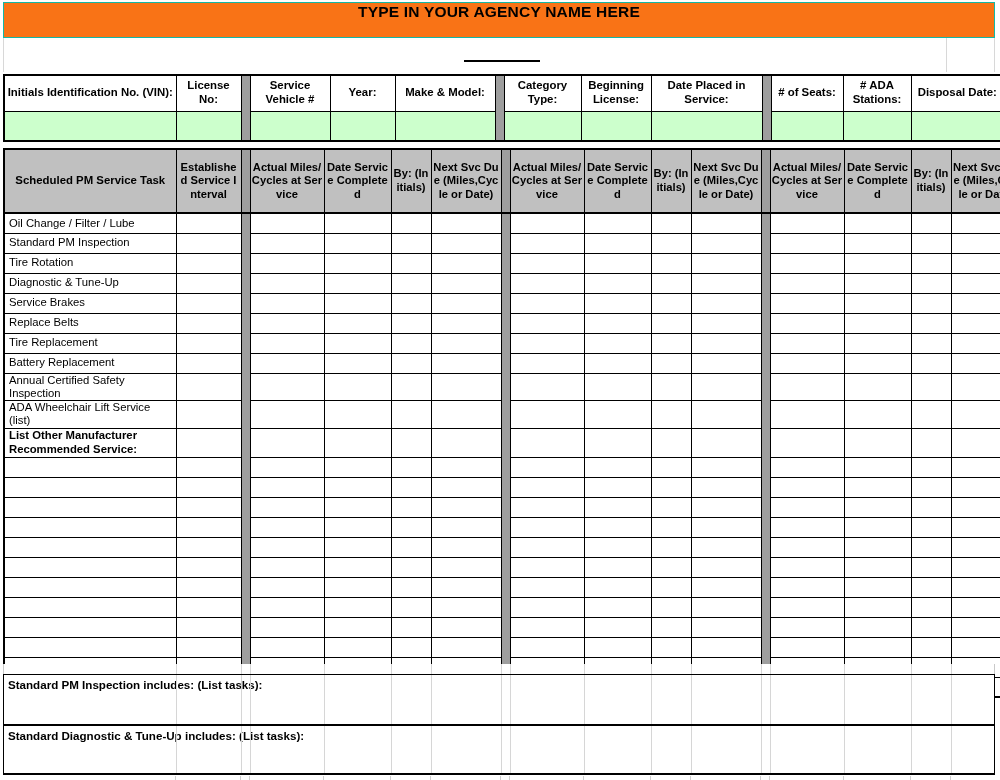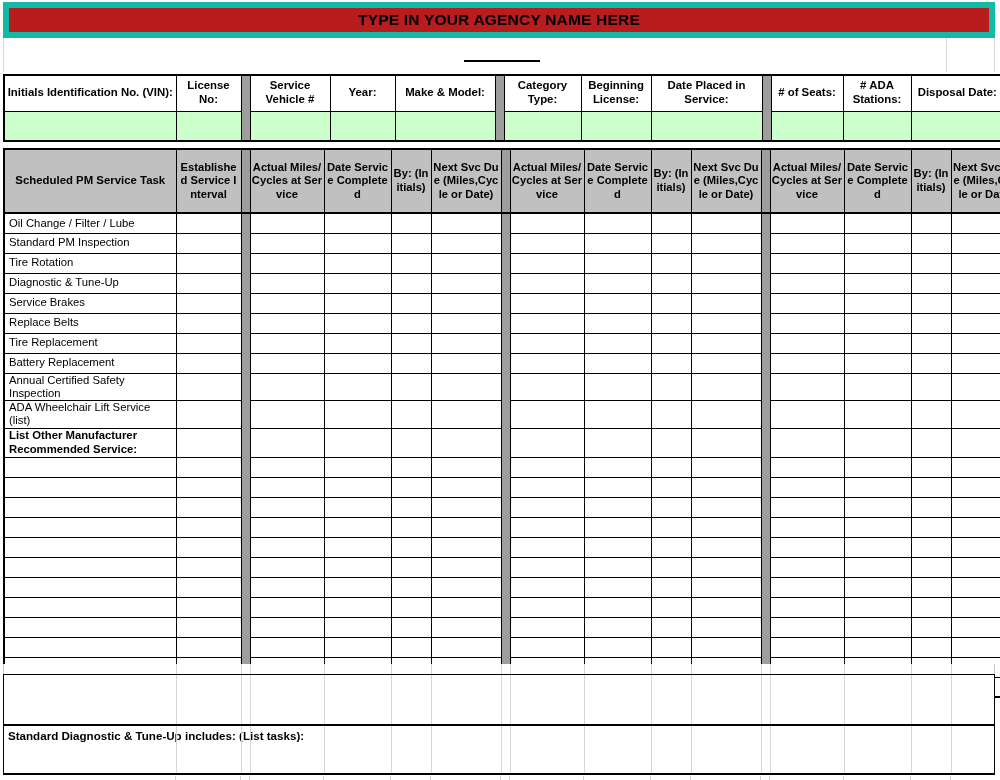--- a/index.html
+++ b/index.html
@@ -15,23 +15,23 @@
     width: 1000px;
     height: 780px;
     background: #fff;
   }
 
   
   .agency-bar {
     position: absolute;
     left: 3px; top: 2px;
     width: 992px; height: 36px;
-    background: #b91c1c;
-    border: 6px solid #14b8a6;
-    display: flex; align-items: center; justify-content: center;
+    background: #f97316;
+    border: 1px solid #14b8a6;
+    display: flex; justify-content: center;
     font-weight: bold;
     font-size: 15.5px;
     letter-spacing: .2px;
     color: #000;
   }
   .log-bar {
     position: absolute;
     left: 3px; top: 38px;
     width: 992px; height: 34px;
     background: #fff;
@@ -773,20 +773,21 @@
       <div class="t" style="left: 647px;"></div>
       <div class="t" style="left: 687px;"></div>
       <div class="t" style="left: 757px;"></div>
       <div class="t" style="left: 766px;"></div>
       <div class="t" style="left: 840px;"></div>
       <div class="t" style="left: 907px;"></div>
       <div class="t" style="left: 947px;"></div>
     </div>
 
   <div class="note-block" id="note1">
+    <div class="note-label">Standard PM Inspection includes:  (List tasks):</div>
   <div class="note-tick" style="left: 172px; height: 100%;"></div>
       <div class="note-tick" style="left: 237px; height: 100%;"></div>
       <div class="note-tick" style="left: 246px; height: 100%;"></div>
       <div class="note-tick" style="left: 320px; height: 100%;"></div>
       <div class="note-tick" style="left: 387px; height: 100%;"></div>
       <div class="note-tick" style="left: 427px; height: 100%;"></div>
       <div class="note-tick" style="left: 497px; height: 100%;"></div>
       <div class="note-tick" style="left: 506px; height: 100%;"></div>
       <div class="note-tick" style="left: 580px; height: 100%;"></div>
       <div class="note-tick" style="left: 647px; height: 100%;"></div>

